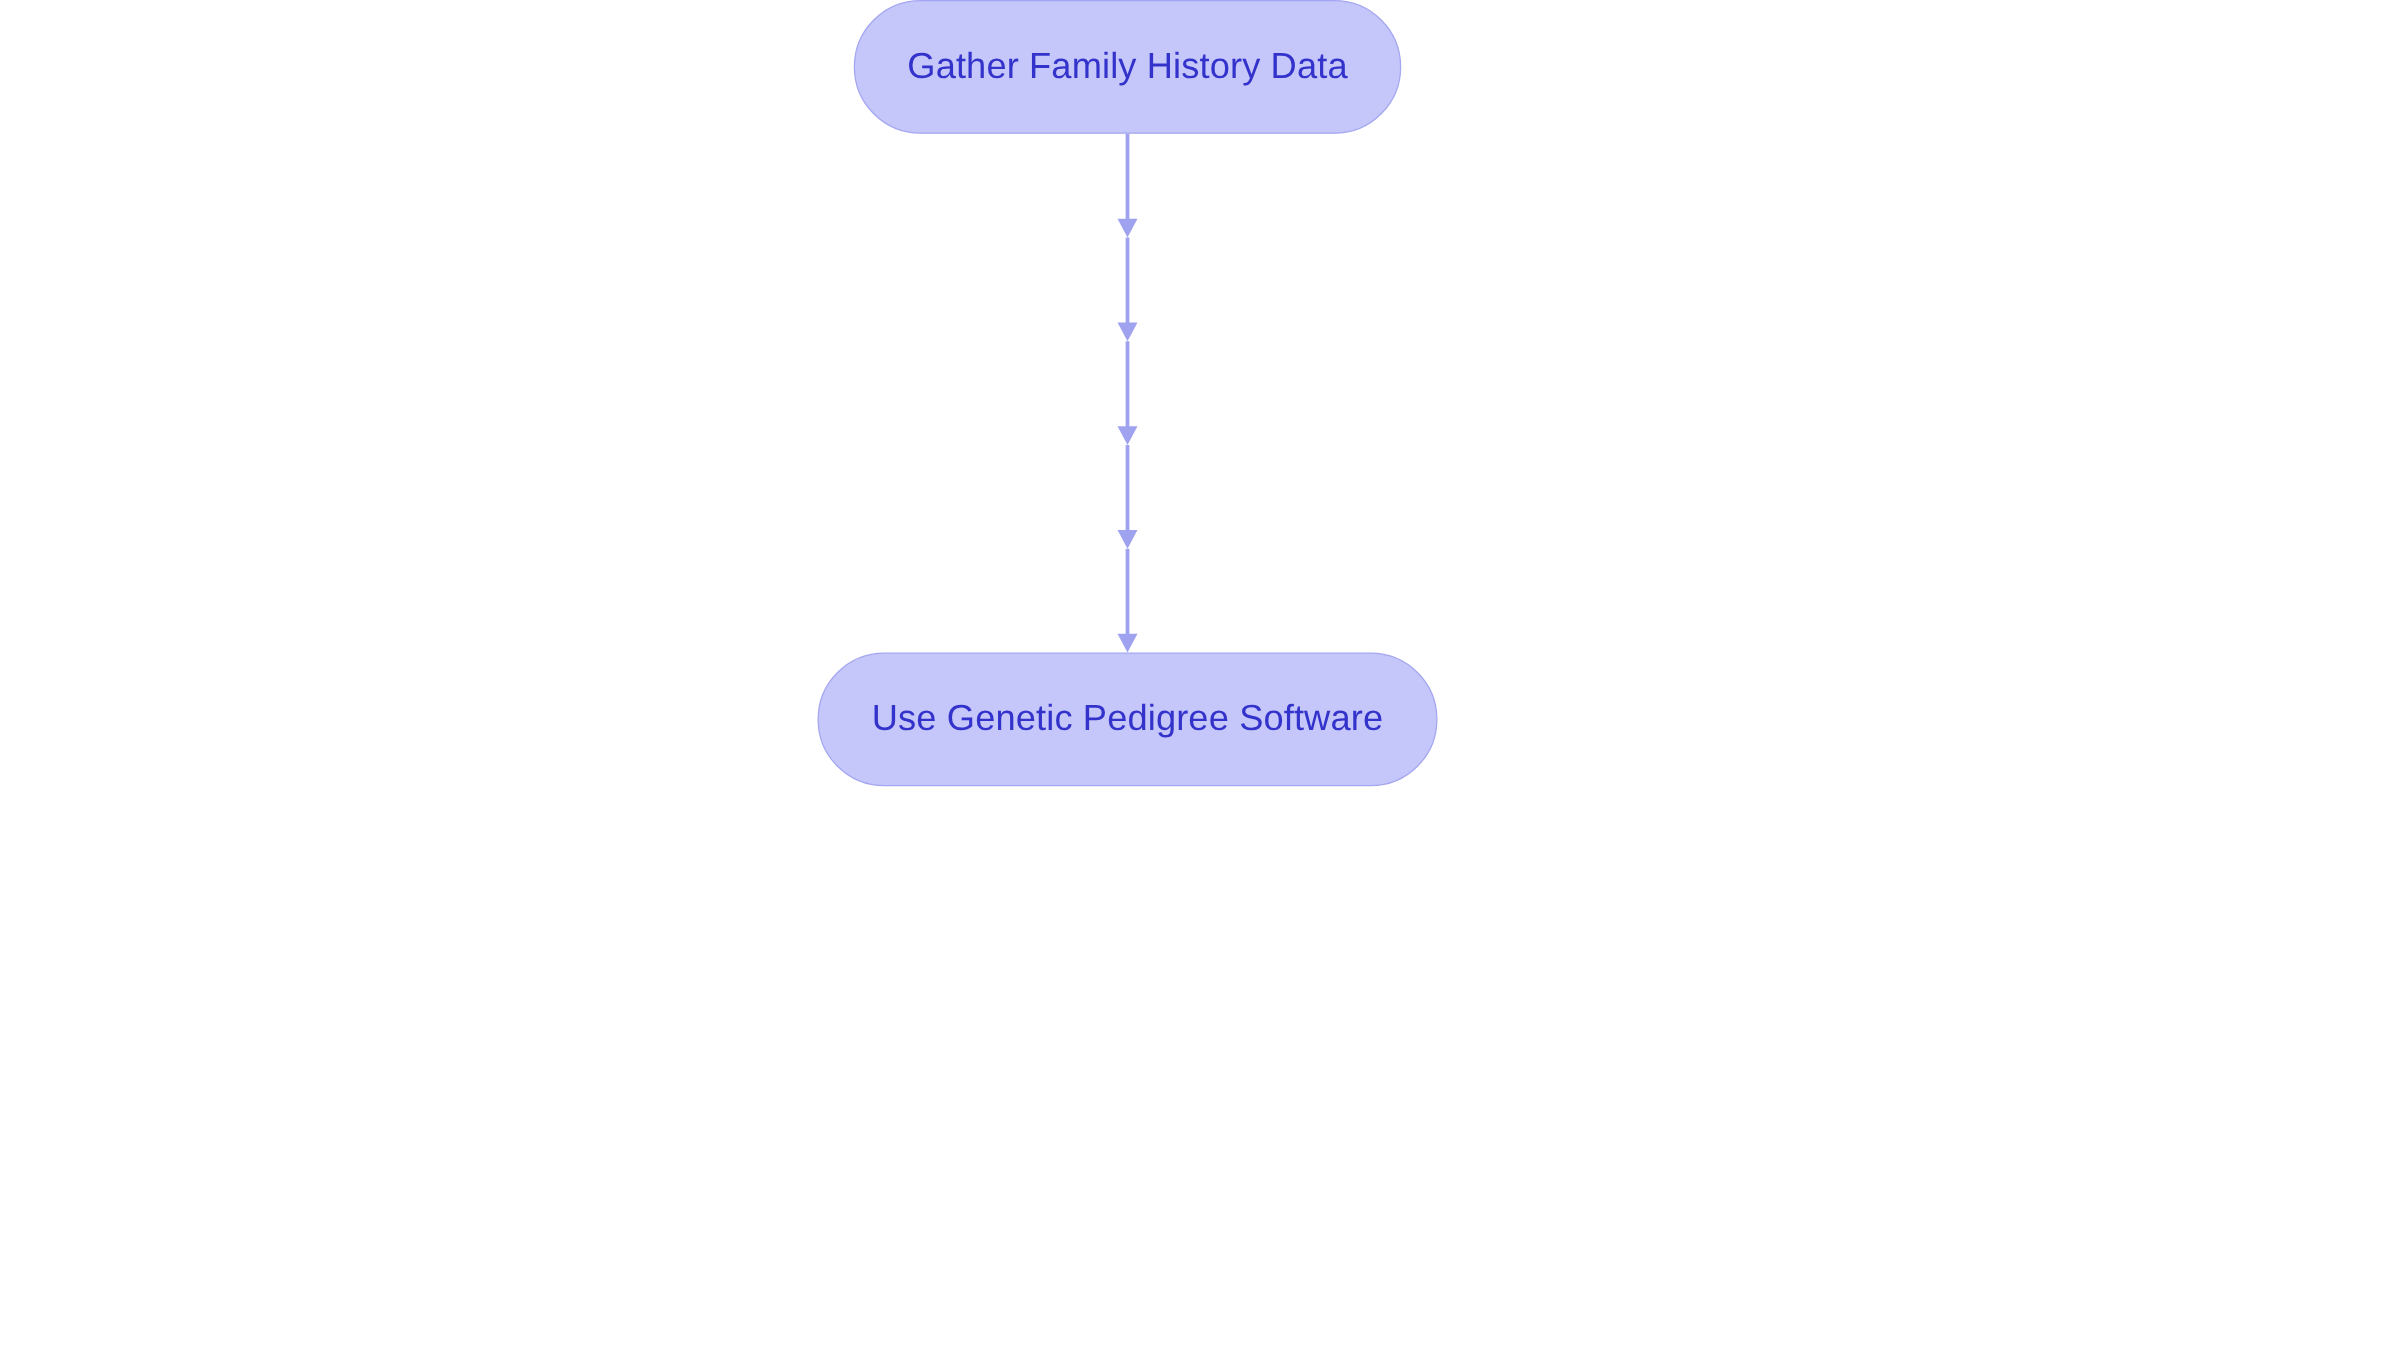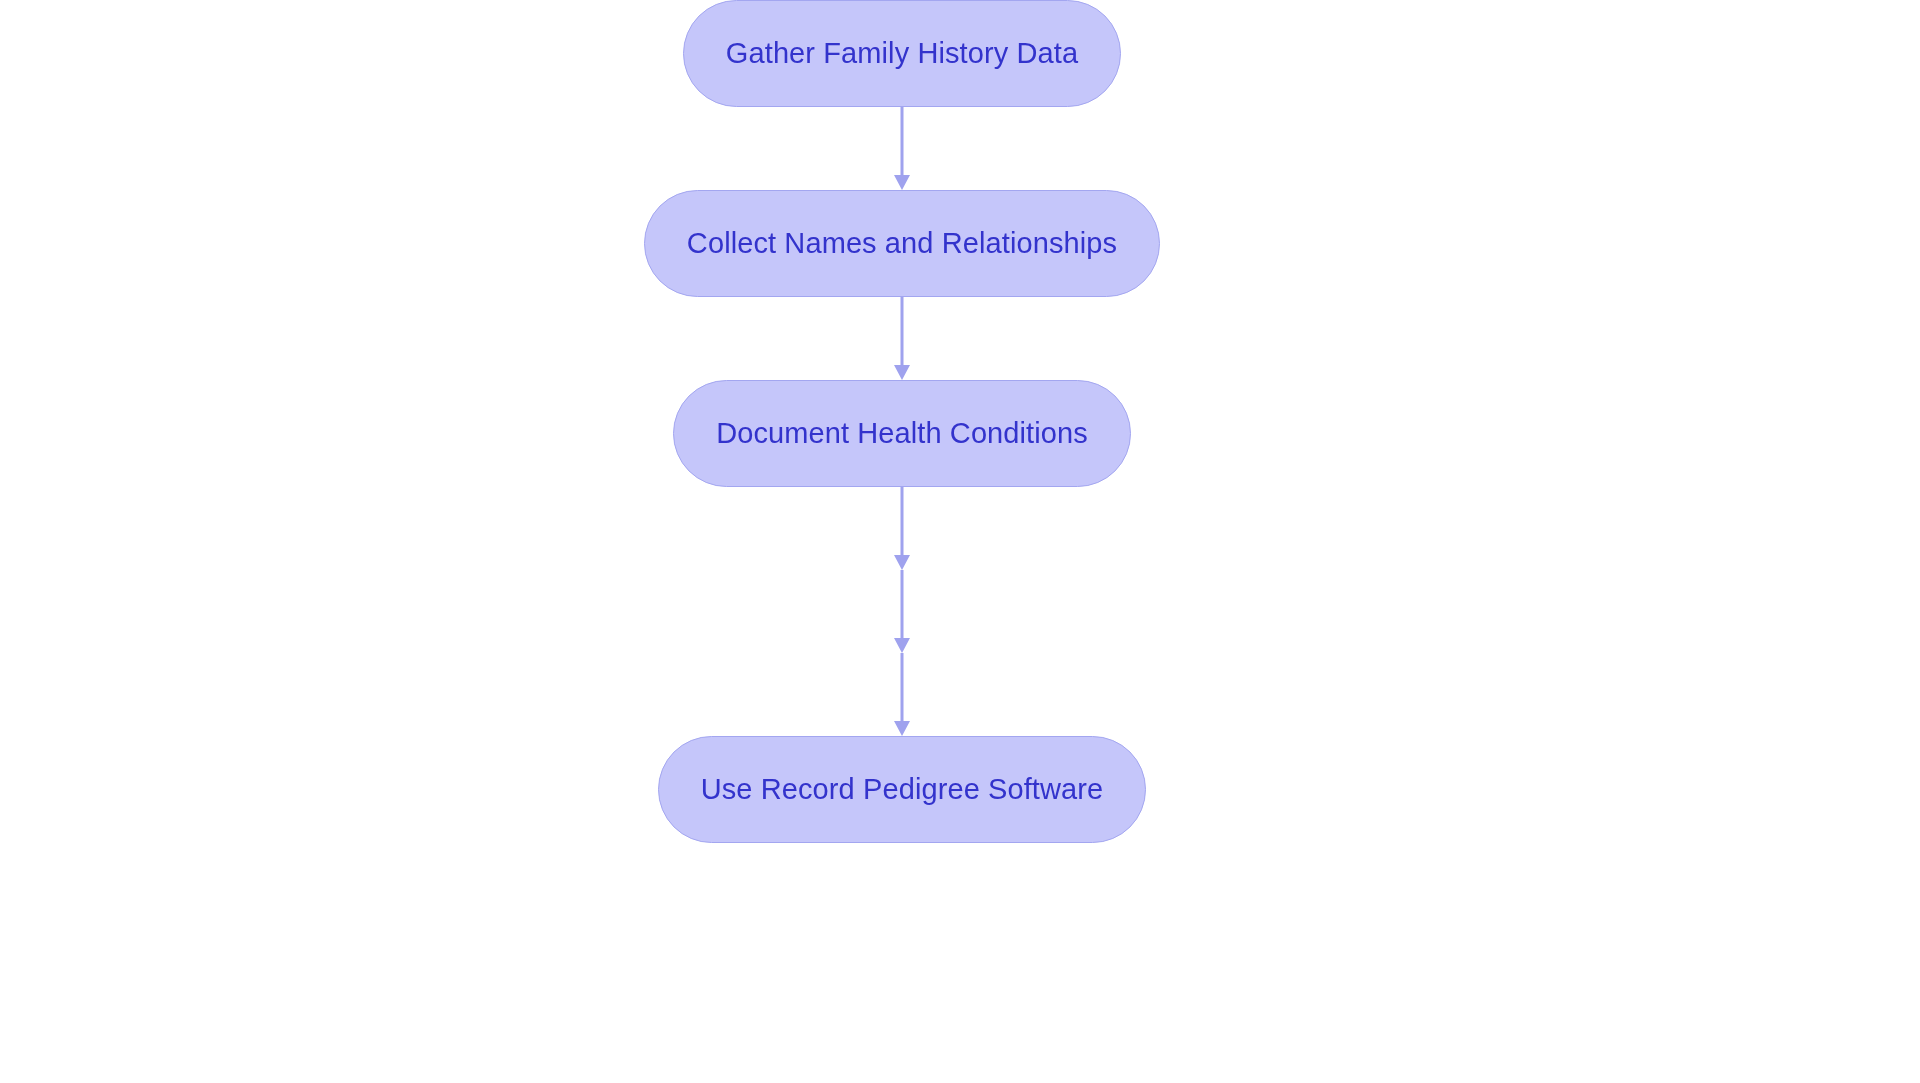--- a/index.html
+++ b/index.html
@@ -78,38 +78,28 @@
     </div>
   </div>
 
   <div class="connector">
     <svg width="20" height="83" viewBox="0 0 20 83" aria-hidden="true">
       <rect x="8.5" y="0" width="3" height="69" fill="#9fa2ee"></rect>
       <polygon points="2,68 18,68 10,83" fill="#9fa2ee"></polygon>
     </svg>
   </div>
 
-  <div class="node-row">
-    <div class="node">
-      <span class="node-label">Collect Names and Relationships</span>
-    </div>
-  </div>
 
   <div class="connector">
     <svg width="20" height="83" viewBox="0 0 20 83" aria-hidden="true">
       <rect x="8.5" y="0" width="3" height="69" fill="#9fa2ee"></rect>
       <polygon points="2,68 18,68 10,83" fill="#9fa2ee"></polygon>
     </svg>
   </div>
 
-  <div class="node-row">
-    <div class="node">
-      <span class="node-label">Document Health Conditions</span>
-    </div>
-  </div>
 
   <div class="connector">
     <svg width="20" height="83" viewBox="0 0 20 83" aria-hidden="true">
       <rect x="8.5" y="0" width="3" height="69" fill="#9fa2ee"></rect>
       <polygon points="2,68 18,68 10,83" fill="#9fa2ee"></polygon>
     </svg>
   </div>
 
 
   <div class="connector">
@@ -122,17 +112,17 @@
 
   <div class="connector">
     <svg width="20" height="83" viewBox="0 0 20 83" aria-hidden="true">
       <rect x="8.5" y="0" width="3" height="69" fill="#9fa2ee"></rect>
       <polygon points="2,68 18,68 10,83" fill="#9fa2ee"></polygon>
     </svg>
   </div>
 
   <div class="node-row">
     <div class="node">
-      <span class="node-label">Use Record Pedigree Software</span>
+      <span class="node-label">Use Genetic Pedigree Software</span>
     </div>
   </div>
 
 </div>
 
 </body></html>

